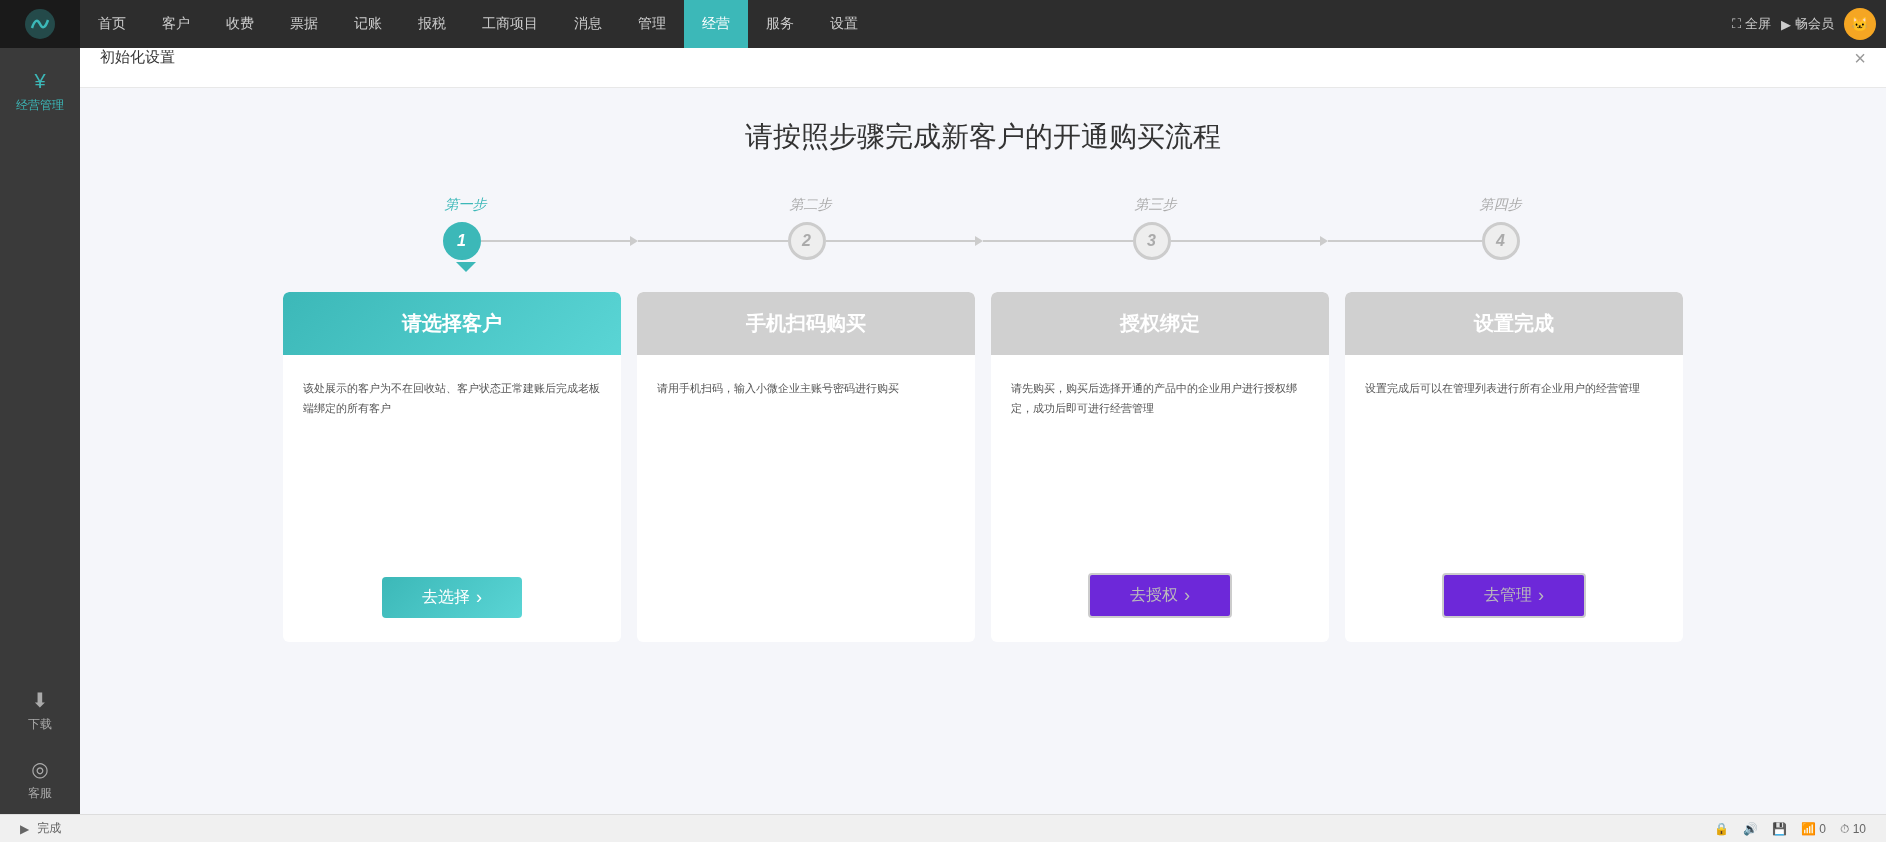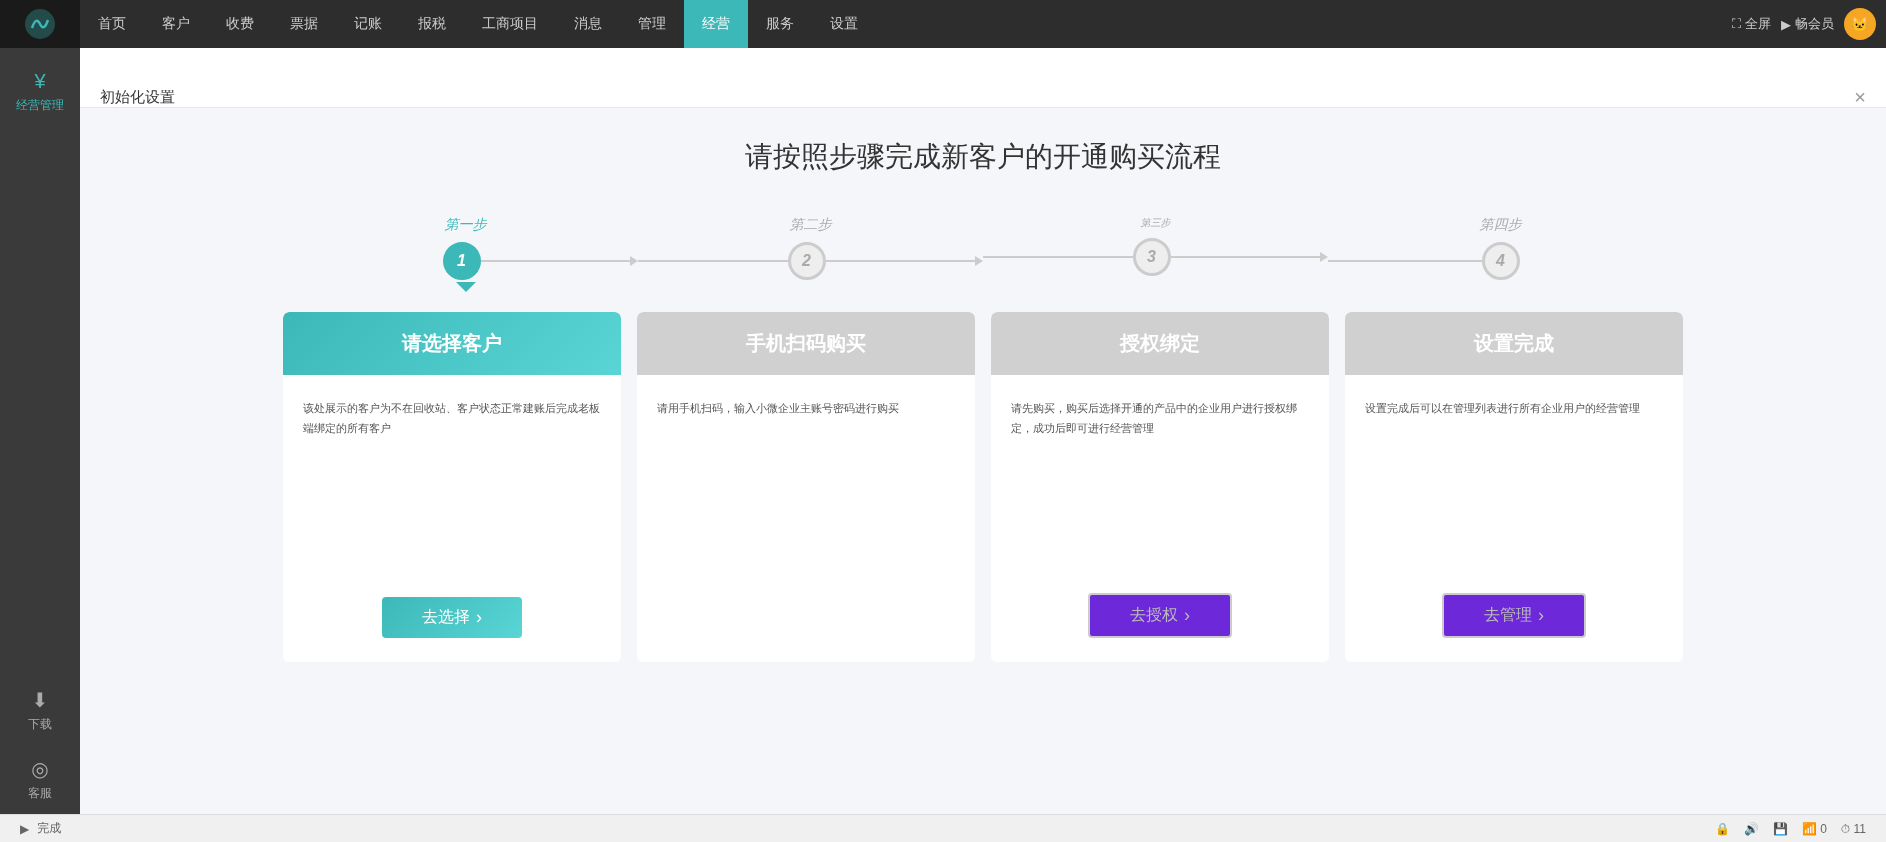--- a/index.html
+++ b/index.html
@@ -115,23 +115,23 @@
       flex: 1;
       background: #f5f6fa;
       overflow: hidden;
       position: relative;
     }
 
     
     .page-header {
       background: #fff;
       padding: 0 20px;
-      height: 60px;
-      display: flex;
-      align-items: flex-end;
+      height: 40px;
+      display: flex;
+      align-items: flex-start;
       justify-content: space-between;
       border-bottom: 1px solid #e8e8e8;
     }
     .page-title {
       font-size: 15px;
       color: #333;
     }
     .close-btn {
       font-size: 20px;
       color: #999;
@@ -325,21 +325,21 @@
           <span style="font-size:14px;color:#aaa;margin-bottom:8px;">第二步</span>
           <div style="display:flex;align-items:center;width:100%;">
             <div style="flex:1;height:2px;background:#ccc;"></div>
             <div style="width:38px;height:38px;border-radius:50%;background:#eee;border:3px solid #ccc;display:flex;align-items:center;justify-content:center;color:#aaa;font-size:16px;font-weight:bold;z-index:2;">2</div>
             <div style="flex:1;height:2px;background:#ccc;"></div>
             <div style="width:0;height:0;border-top:5px solid transparent;border-bottom:5px solid transparent;border-left:8px solid #ccc;"></div>
           </div>
         </div>
 
         <div style="display:flex;flex-direction:column;align-items:center;flex:1;">
-          <span style="font-size:10px;color:#aaa;margin-bottom:8px;">第三步</span>
+          <span style="font-size:14px;color:#aaa;margin-bottom:8px;">第三步</span>
           <div style="display:flex;align-items:center;width:100%;">
             <div style="flex:1;height:2px;background:#ccc;"></div>
             <div style="width:38px;height:38px;border-radius:50%;background:#eee;border:3px solid #ccc;display:flex;align-items:center;justify-content:center;color:#aaa;font-size:16px;font-weight:bold;z-index:2;">3</div>
             <div style="flex:1;height:2px;background:#ccc;"></div>
             <div style="width:0;height:0;border-top:5px solid transparent;border-bottom:5px solid transparent;border-left:8px solid #ccc;"></div>
           </div>
         </div>
 
         <div style="display:flex;flex-direction:column;align-items:center;flex:1;">
           <span style="font-size:14px;color:#aaa;margin-bottom:8px;">第四步</span>
@@ -402,15 +402,15 @@
 <div class="status-bar">
   <div class="status-left">
     <span>▶</span>
     <span>完成</span>
   </div>
   <div class="status-right">
     <span>🔒</span>
     <span>🔊</span>
     <span>💾</span>
     <span>📶 0</span>
-    <span>⏱ 11</span>
+    <span>⏱ 10</span>
   </div>
 </div>
 
 </body></html>

